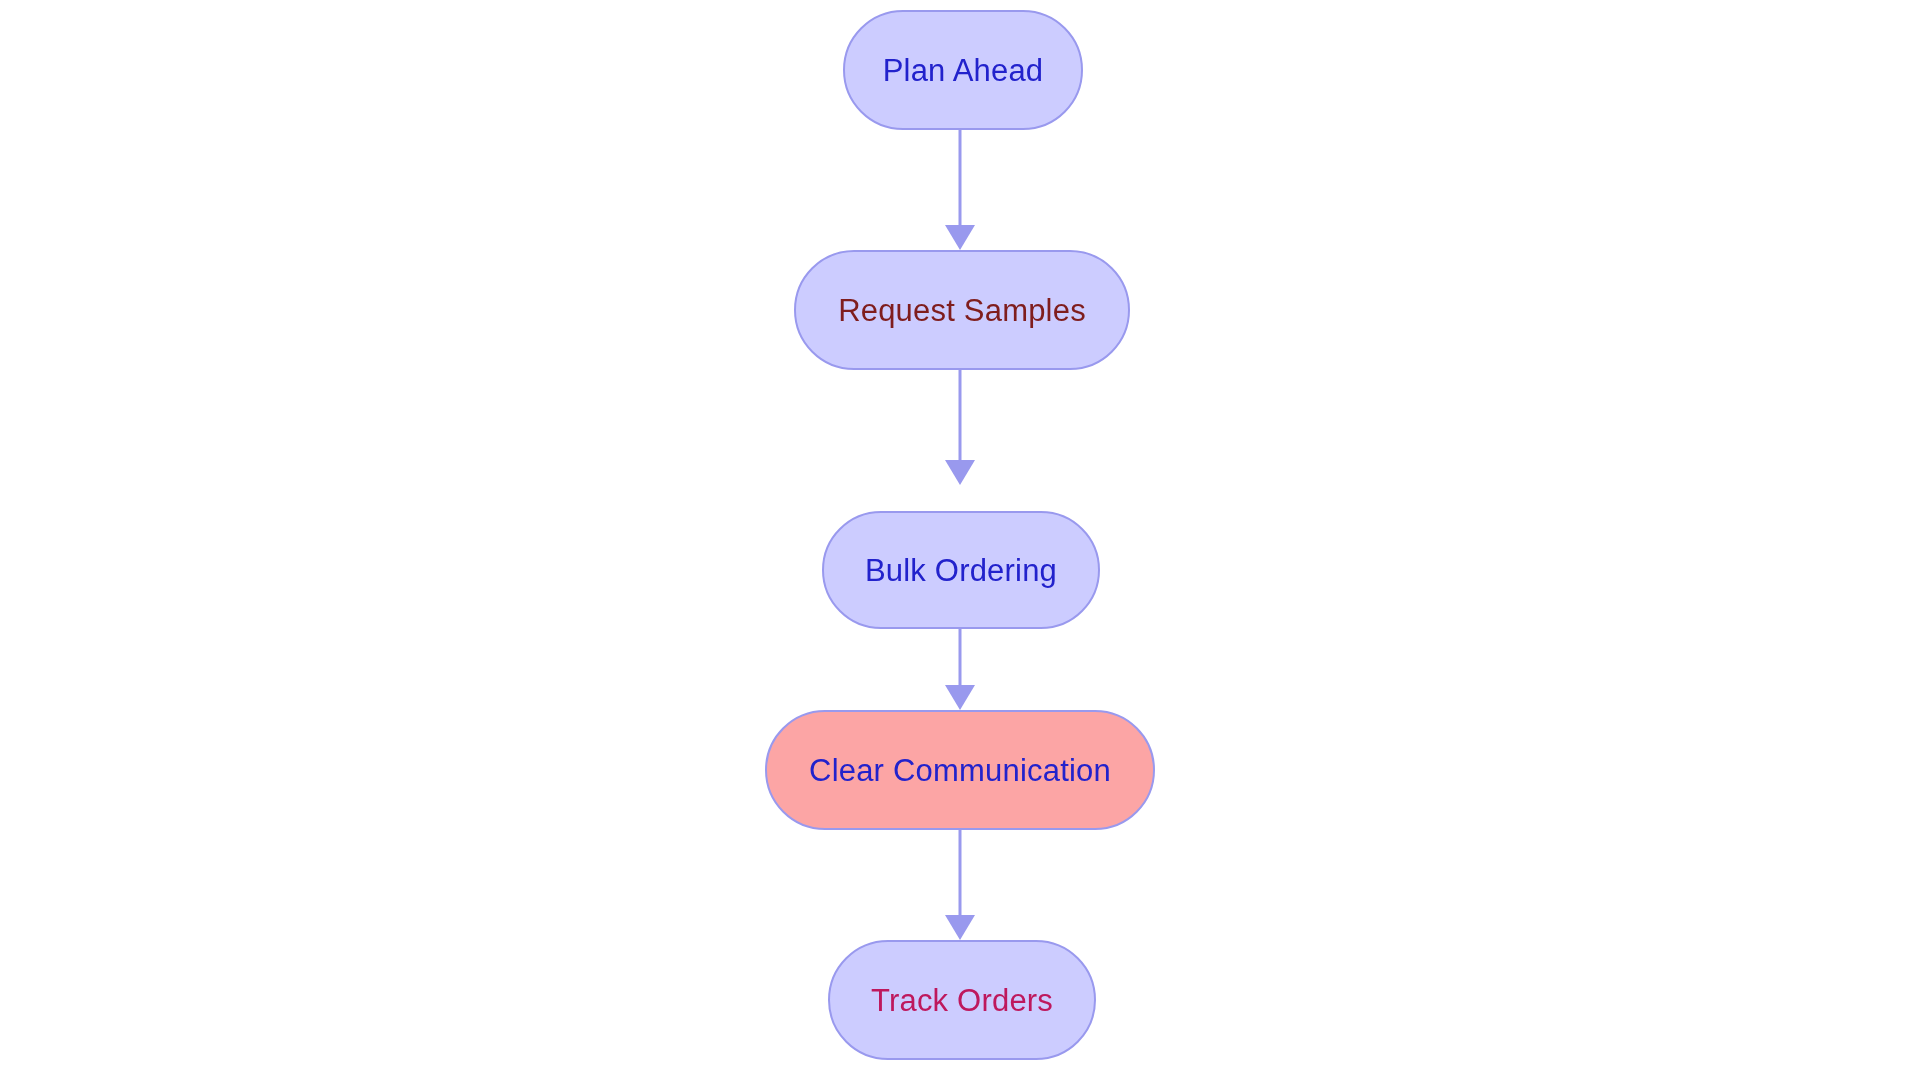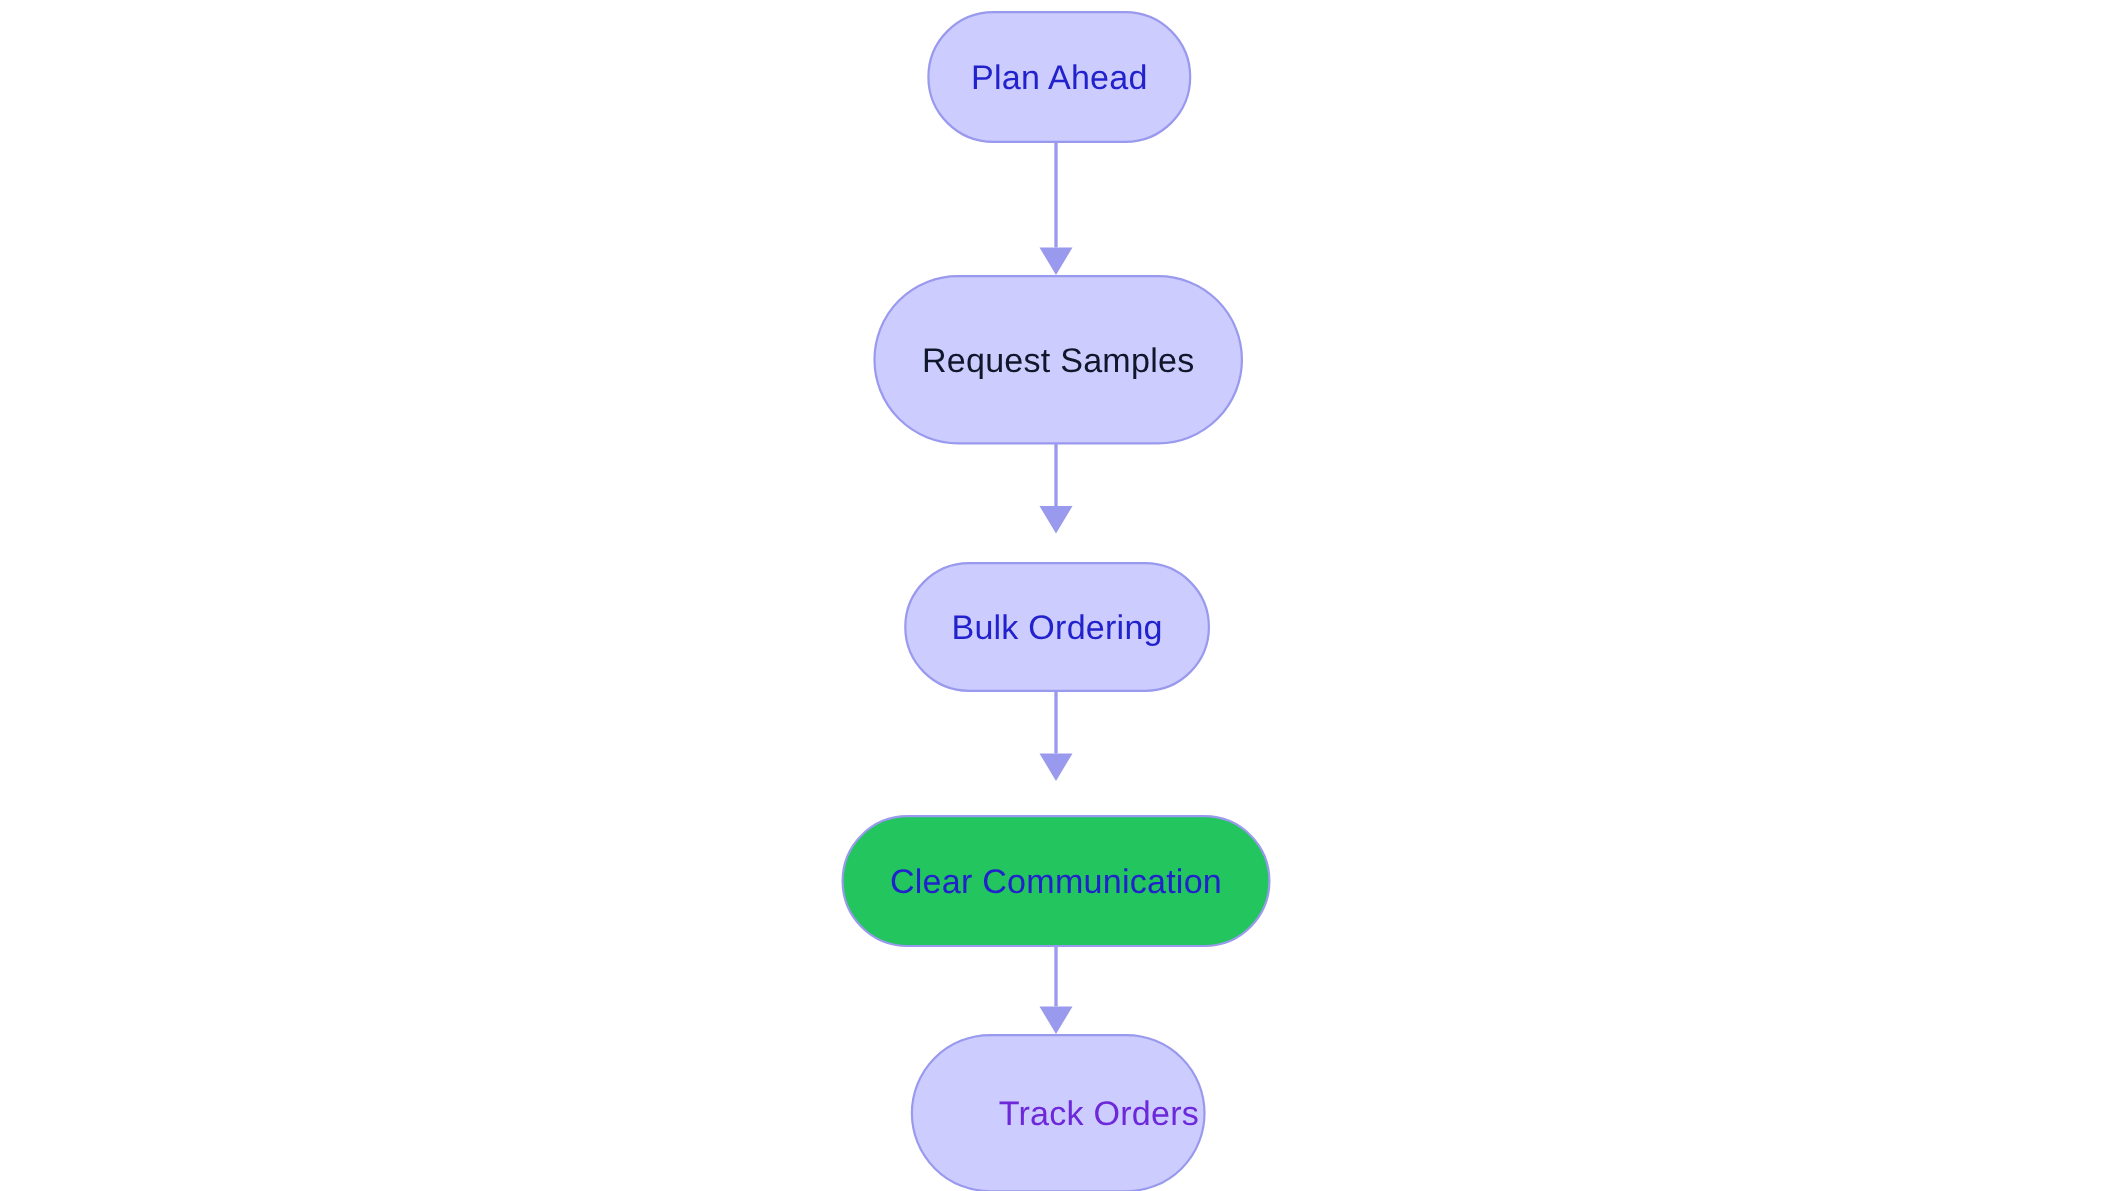--- a/index.html
+++ b/index.html
@@ -88,25 +88,25 @@
       <div class="conn-line" style="height: 82px; background: rgb(153, 153, 238);"></div>
       <div class="conn-arrowhead" style="border-top-color: rgb(153, 153, 238);"></div>
     </div>
     <div class="flow-connector" style="left: 945px; top: 830px; width: 30px; height: 110px;">
       <div class="conn-line" style="height: 85px; background: rgb(153, 153, 238);"></div>
       <div class="conn-arrowhead" style="border-top-color: rgb(153, 153, 238);"></div>
     </div>
     <div class="flow-node" style="left: 843px; top: 10px; width: 240px; height: 120px; background: rgb(204, 204, 255); border-color: rgb(153, 153, 238); color: rgb(34, 34, 204);">
       <span class="node-label">Plan Ahead</span>
     </div>
-    <div class="flow-node" style="left: 794px; top: 250px; width: 336px; height: 154px; background: rgb(204, 204, 255); border-color: rgb(153, 153, 238); color: #0f172a;">
+    <div class="flow-node" style="left: 794px; top: 250px; width: 336px; height: 120px; background: rgb(204, 204, 255); border-color: rgb(153, 153, 238); color: #7f1d1d;">
       <span class="node-label">Request Samples</span>
     </div>
     <div class="flow-node" style="left: 822px; top: 511px; width: 278px; height: 118px; background: rgb(204, 204, 255); border-color: rgb(153, 153, 238); color: rgb(34, 34, 204);">
       <span class="node-label">Bulk Ordering</span>
     </div>
-    <div class="flow-node" style="left: 765px; top: 710px; width: 390px; height: 120px; background: #22c55e; border-color: rgb(153, 153, 238); color: rgb(34, 34, 204); margin-top: 31px;">
+    <div class="flow-node" style="left: 765px; top: 710px; width: 390px; height: 120px; background: #fca5a5; border-color: rgb(153, 153, 238); color: rgb(34, 34, 204);">
       <span class="node-label">Clear Communication</span>
     </div>
-    <div class="flow-node" style="left: 828px; top: 940px; width: 268px; height: 144px; background: rgb(204, 204, 255); border-color: rgb(153, 153, 238); color: #6d28d9; justify-content: flex-end;">
+    <div class="flow-node" style="left: 828px; top: 940px; width: 268px; height: 120px; background: rgb(204, 204, 255); border-color: rgb(153, 153, 238); color: #be185d;">
       <span class="node-label">Track Orders</span>
     </div>
   </div>
 
 </body></html>

